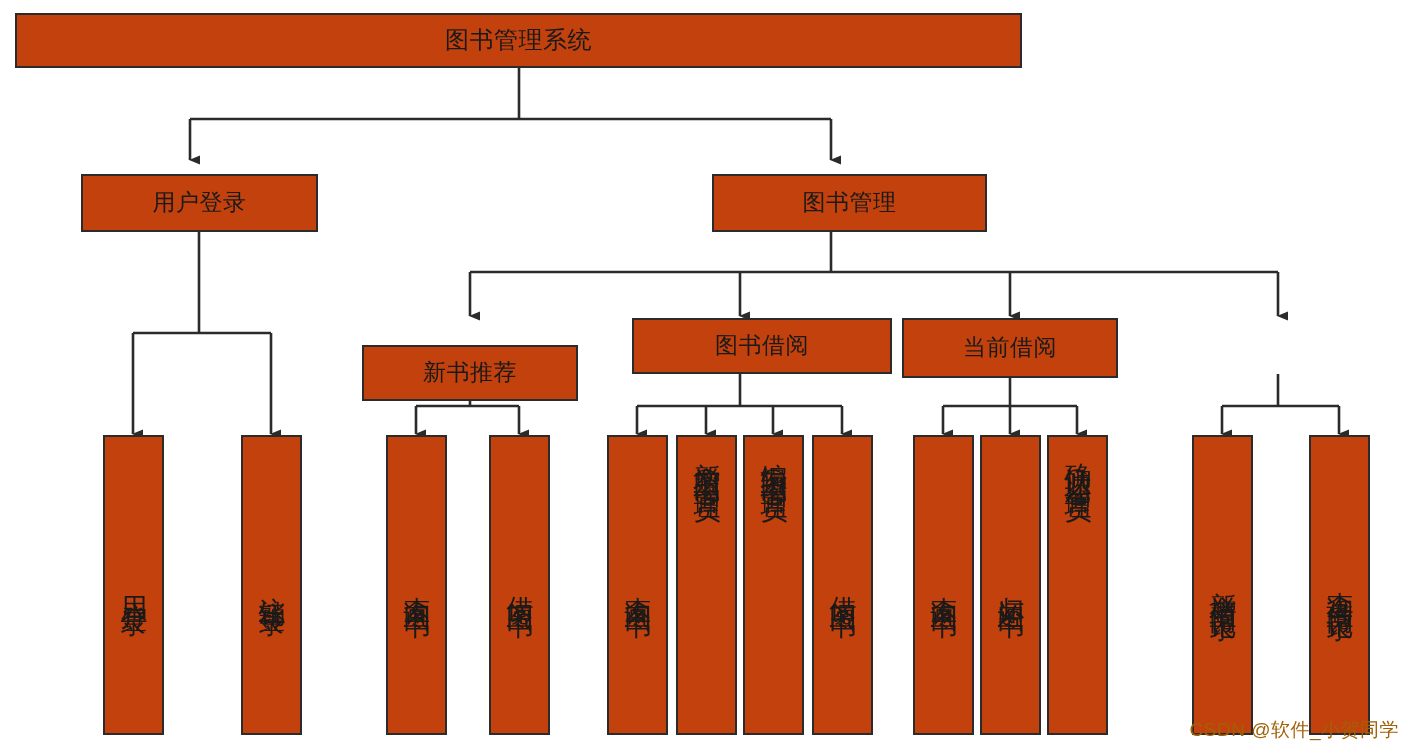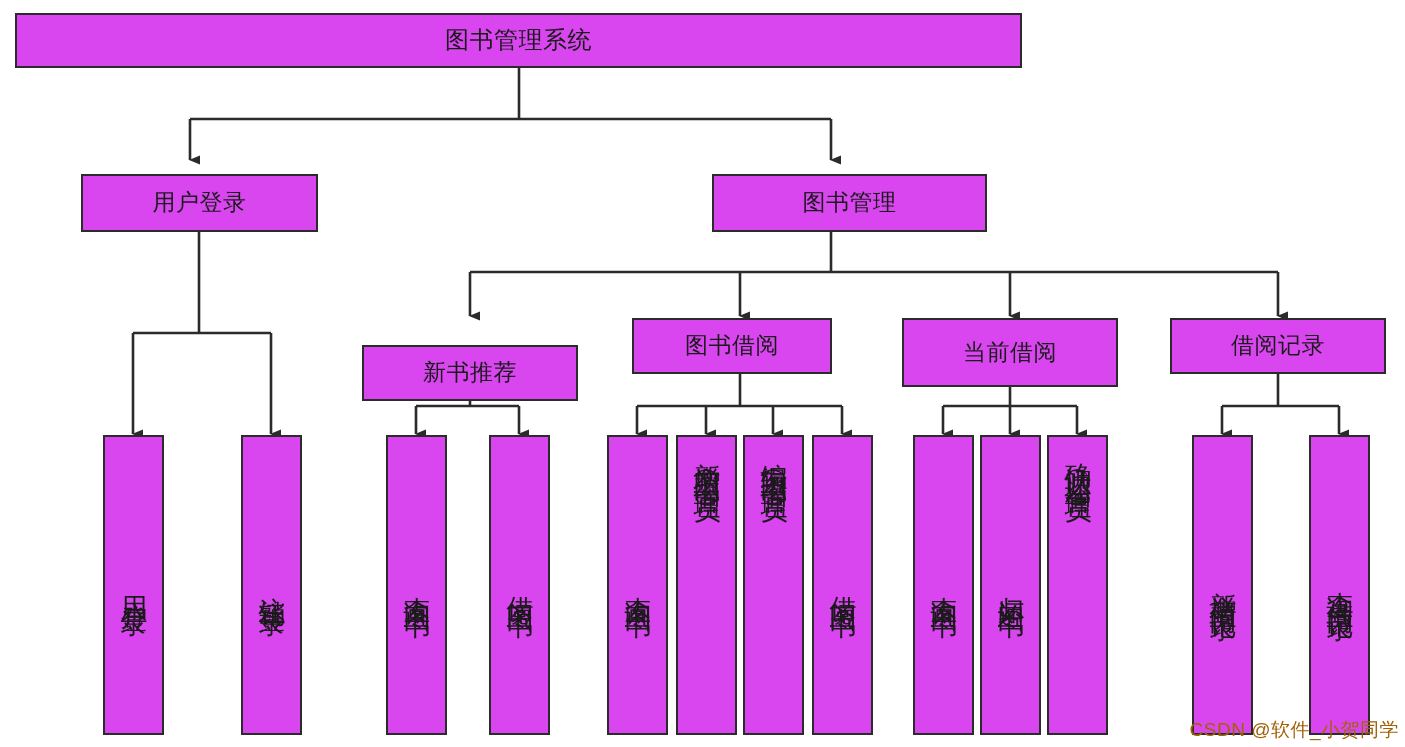--- a/index.html
+++ b/index.html
@@ -22,21 +22,21 @@
     left: 0;
     top: 0;
     width: 1405px;
     height: 747px;
     pointer-events: none;
   }
   .node {
     position: absolute;
     box-sizing: border-box;
     border: 2px solid #2b2b2b;
-    background: #d946ef;
+    background: #c2410c;
     display: flex;
     align-items: center;
     justify-content: center;
     color: #1a1a1a;
     text-align: center;
   }
   .node .label {
     display: block;
     line-height: 1.18;
     letter-spacing: 0.5px;
@@ -140,28 +140,25 @@
   <div class="node h" style="left:81px; top:174px; width:237px; height:58px;">
     <span class="label">用户登录</span>
   </div>
   <div class="node h" style="left:712px; top:174px; width:275px; height:58px;align-items:center;">
     <span class="label">图书管理</span>
   </div>
 
   <div class="node h" style="left:362px; top:318px; width:216px; height:56px;margin-top:27px;">
     <span class="label">新书推荐</span>
   </div>
-  <div class="node h" style="left:632px; top:318px; width:200px; height:56px;">
+  <div class="node h" style="left:632px; top:318px; width:260px; height:56px;">
     <span class="label">图书借阅</span>
   </div>
-  <div class="node h" style="left:902px; top:318px; width:216px; height:69px;">
+  <div class="node h" style="left:902px; top:318px; width:216px; height:60px;">
     <span class="label">当前借阅</span>
-  </div>
-  <div class="node h" style="left:1170px; top:318px; width:216px; height:56px;">
-    <span class="label">借阅记录</span>
   </div>
 
   <div class="node v center" style="left:103px; top:435px; width:61px; height:300px;">
     <span class="label">用户登录</span>
   </div>
   <div class="node v center" style="left:241px; top:435px; width:61px; height:300px;">
     <span class="label">注销登录</span>
   </div>
 
   <div class="node v center" style="left:386px; top:435px; width:61px; height:300px;">

